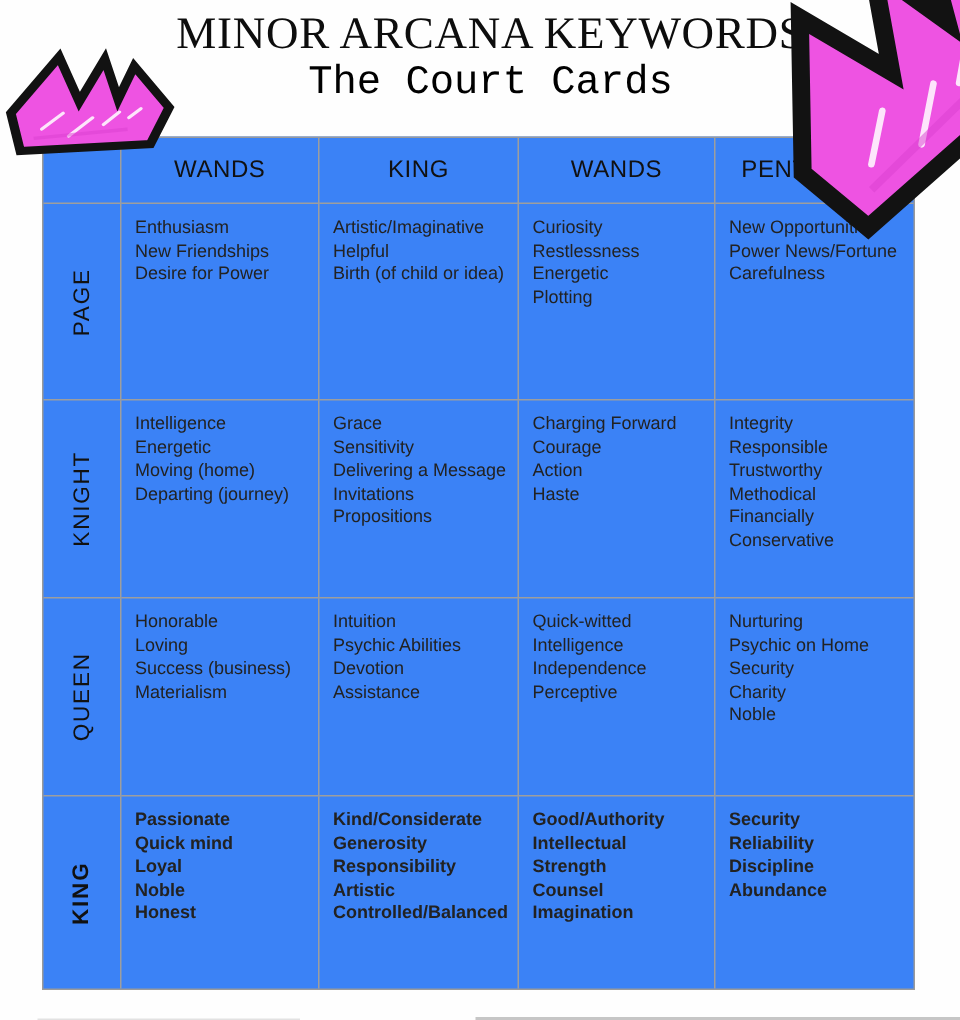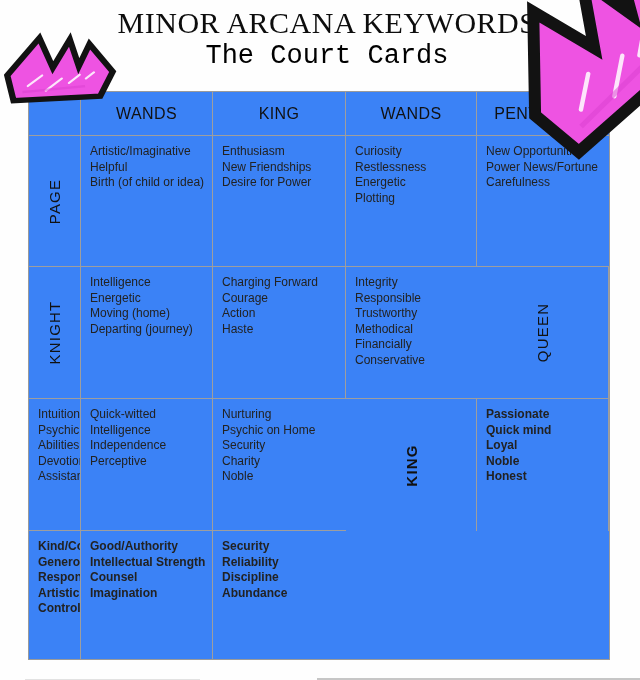--- a/index.html
+++ b/index.html
@@ -69,55 +69,64 @@
 
     <div class="cell th corner"></div>
     <div class="cell th">WANDS</div>
     <div class="cell th">KING</div>
     <div class="cell th">WANDS</div>
     <div class="cell th last-col">PENTACLES</div>
 
     <div class="cell row-label-cell">
       <span>PAGE</span>
     </div>
+    <div class="cell td">Enthusiasm
+New Friendships
+Desire for Power</div>
     <div class="cell td">Artistic/Imaginative
 Helpful
 Birth (of child or idea)</div>
-    <div class="cell td">Enthusiasm
-New Friendships
-Desire for Power</div>
     <div class="cell td">Curiosity
 Restlessness
 Energetic
 Plotting</div>
     <div class="cell td last-col">New Opportunities
 Power News/Fortune
 Carefulness</div>
 
     <div class="cell row-label-cell">
       <span>KNIGHT</span>
     </div>
     <div class="cell td">Intelligence
 Energetic
 Moving (home)
 Departing (journey)</div>
+    <div class="cell td">Grace
+Sensitivity
+Delivering a Message
+Invitations
+Propositions</div>
     <div class="cell td">Charging Forward
 Courage
 Action
 Haste</div>
     <div class="cell td last-col">Integrity
 Responsible
 Trustworthy
 Methodical
 Financially
 Conservative</div>
 
     <div class="cell row-label-cell">
       <span>QUEEN</span>
     </div>
+    <div class="cell td">Honorable
+Loving
+Success (business)
+Materialism</div>
     <div class="cell td">Intuition
 Psychic Abilities
 Devotion
 Assistance</div>
     <div class="cell td">Quick-witted
 Intelligence
 Independence
 Perceptive</div>
     <div class="cell td last-col">Nurturing
 Psychic on Home

